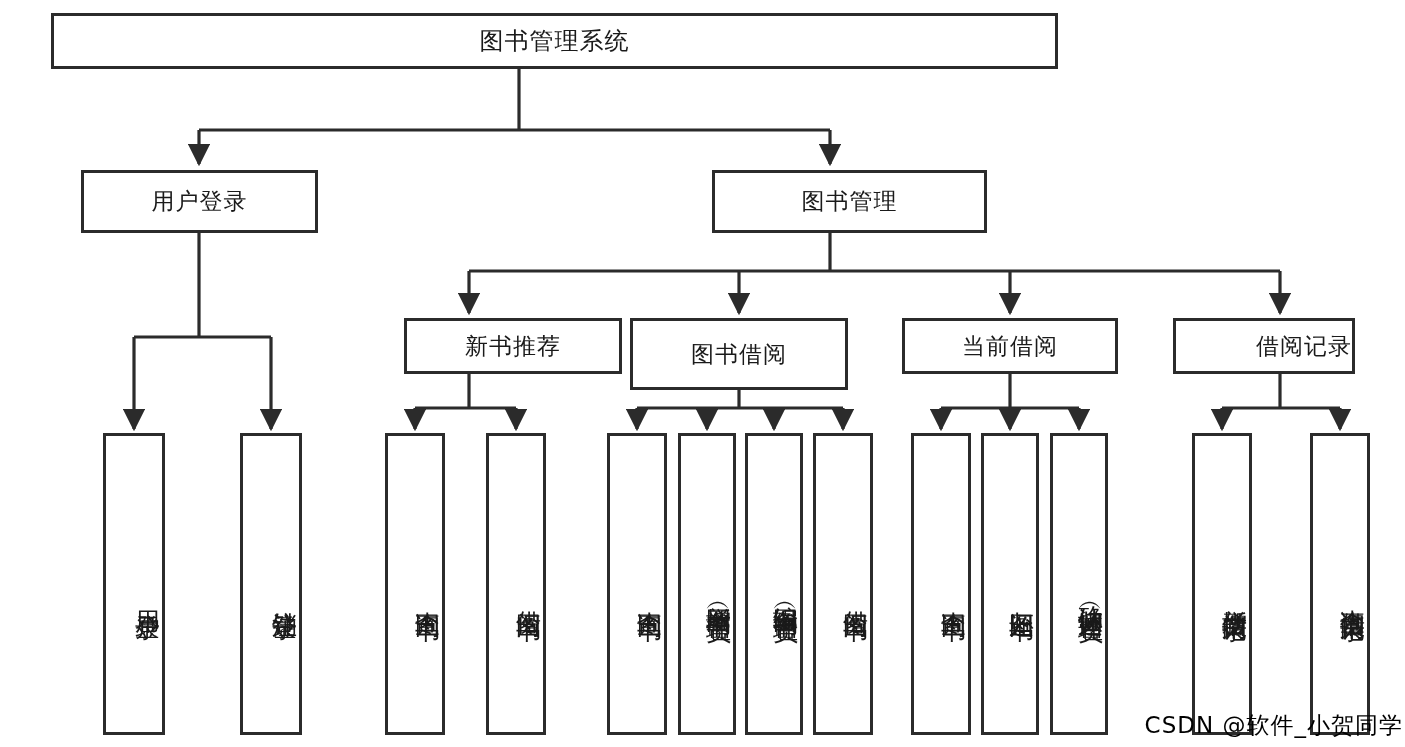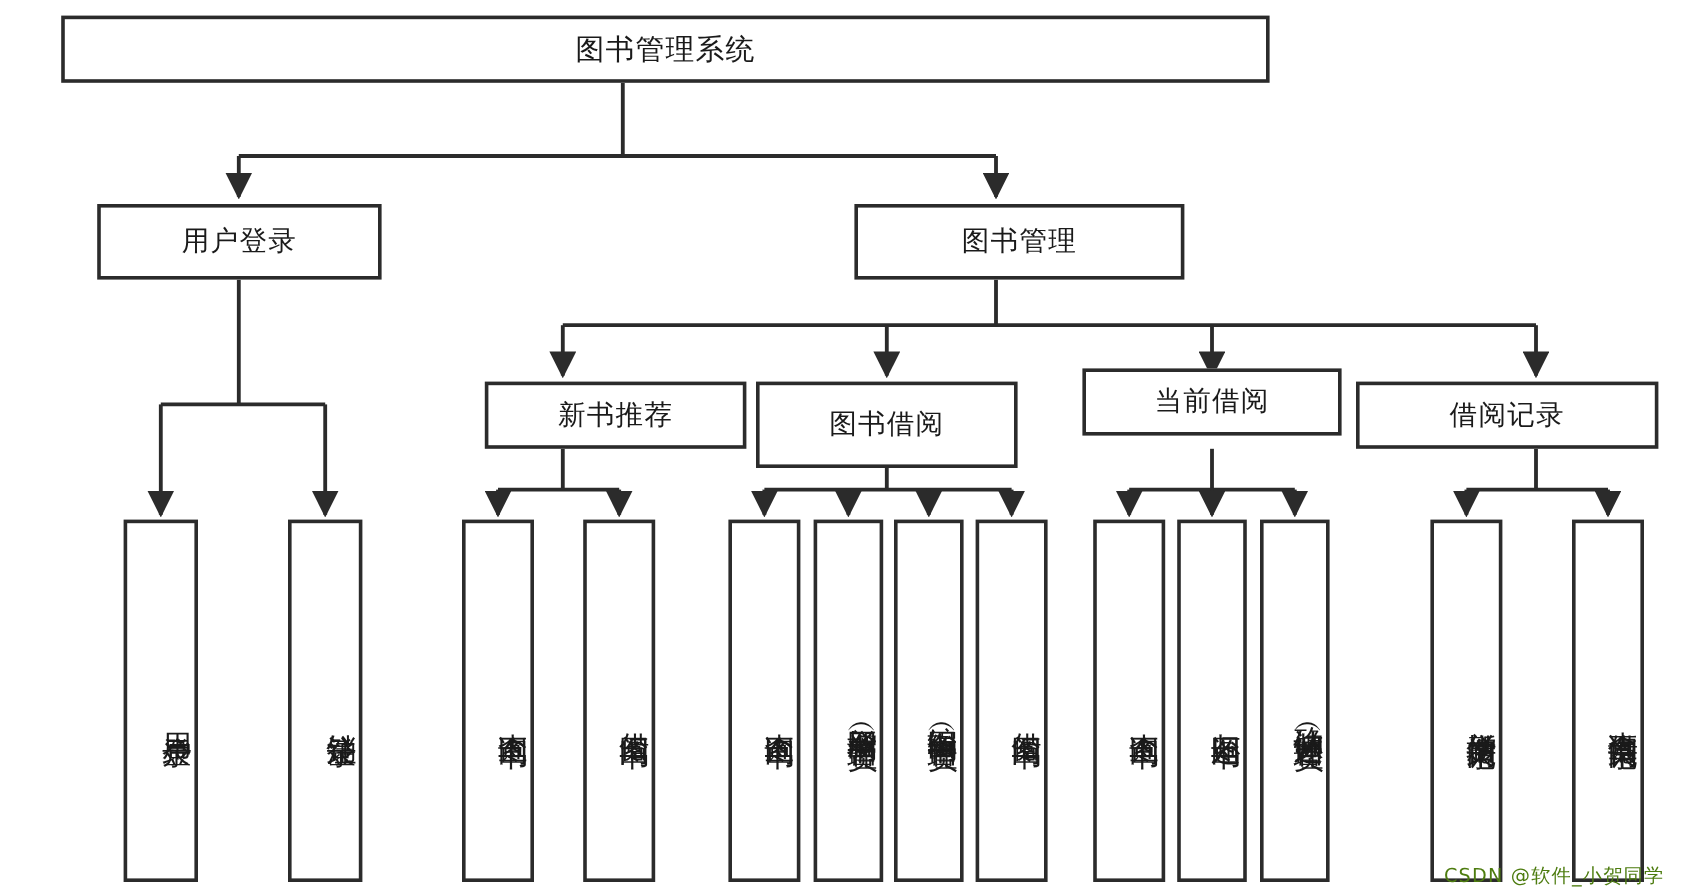--- a/index.html
+++ b/index.html
@@ -46,24 +46,24 @@
     border-width:3px;
   }
   .node.v .vtext{
     writing-mode:vertical-rl;
     text-orientation:upright;
     white-space:nowrap;
   }
 
   .watermark{
     position:absolute;
-    right:18px;
+    right:2px;
     bottom:6px;
-    font-size:16px;
-    color:#4d7c0f;
+    font-size:23px;
+    color:#000000;
     letter-spacing:1px;
     white-space:nowrap;
     pointer-events:none;
   }
 </style>
 </head>
 <body>
 
 <div id="stage">
 
@@ -128,24 +128,24 @@
   <div class="node h" style="left:712px;top:170px;width:275px;height:63px;">
     <span>图书管理</span>
   </div>
 
   <div class="node h" style="left:360px;top:318px;width:218px;height:56px;margin-left:44px;">
     <span>新书推荐</span>
   </div>
   <div class="node h" style="left:630px;top:318px;width:218px;height:72px;">
     <span>图书借阅</span>
   </div>
-  <div class="node h" style="left:902px;top:307px;width:216px;height:56px;">
+  <div class="node h" style="left:902px;top:318px;width:216px;height:56px;">
     <span>当前借阅</span>
   </div>
-  <div class="node h" style="left:1130px;top:318px;width:252px;height:56px;">
+  <div class="node h" style="left:1173px;top:318px;width:182px;height:56px;justify-content:flex-end;">
     <span>借阅记录</span>
   </div>
 
   <div class="node v" style="left:103px;top:433px;width:62px;height:302px;">
     <span class="vtext">用户登录</span>
   </div>
   <div class="node v" style="left:240px;top:433px;width:62px;height:302px;">
     <span class="vtext">注销登录</span>
   </div>
 

